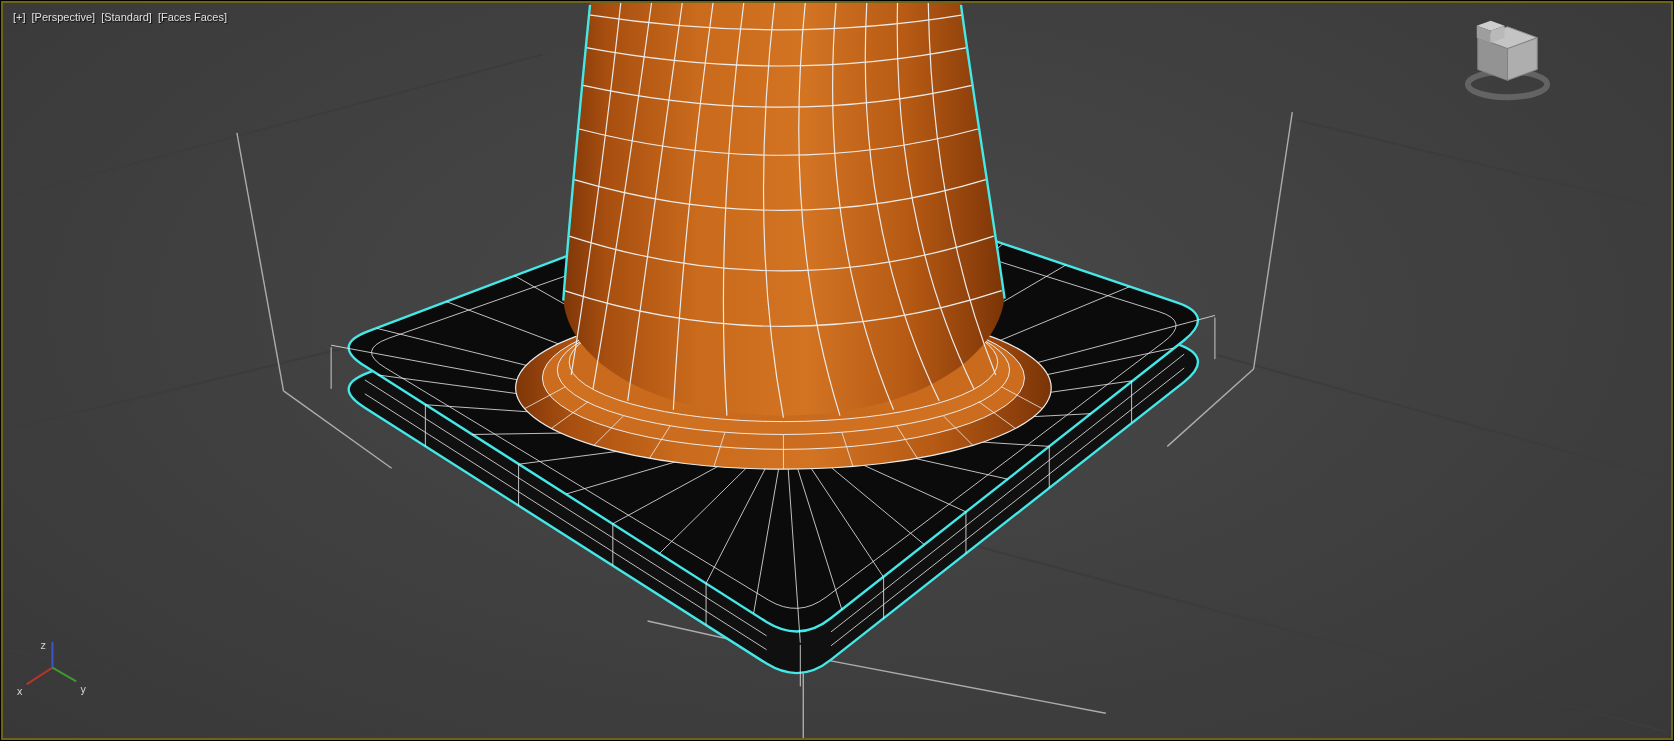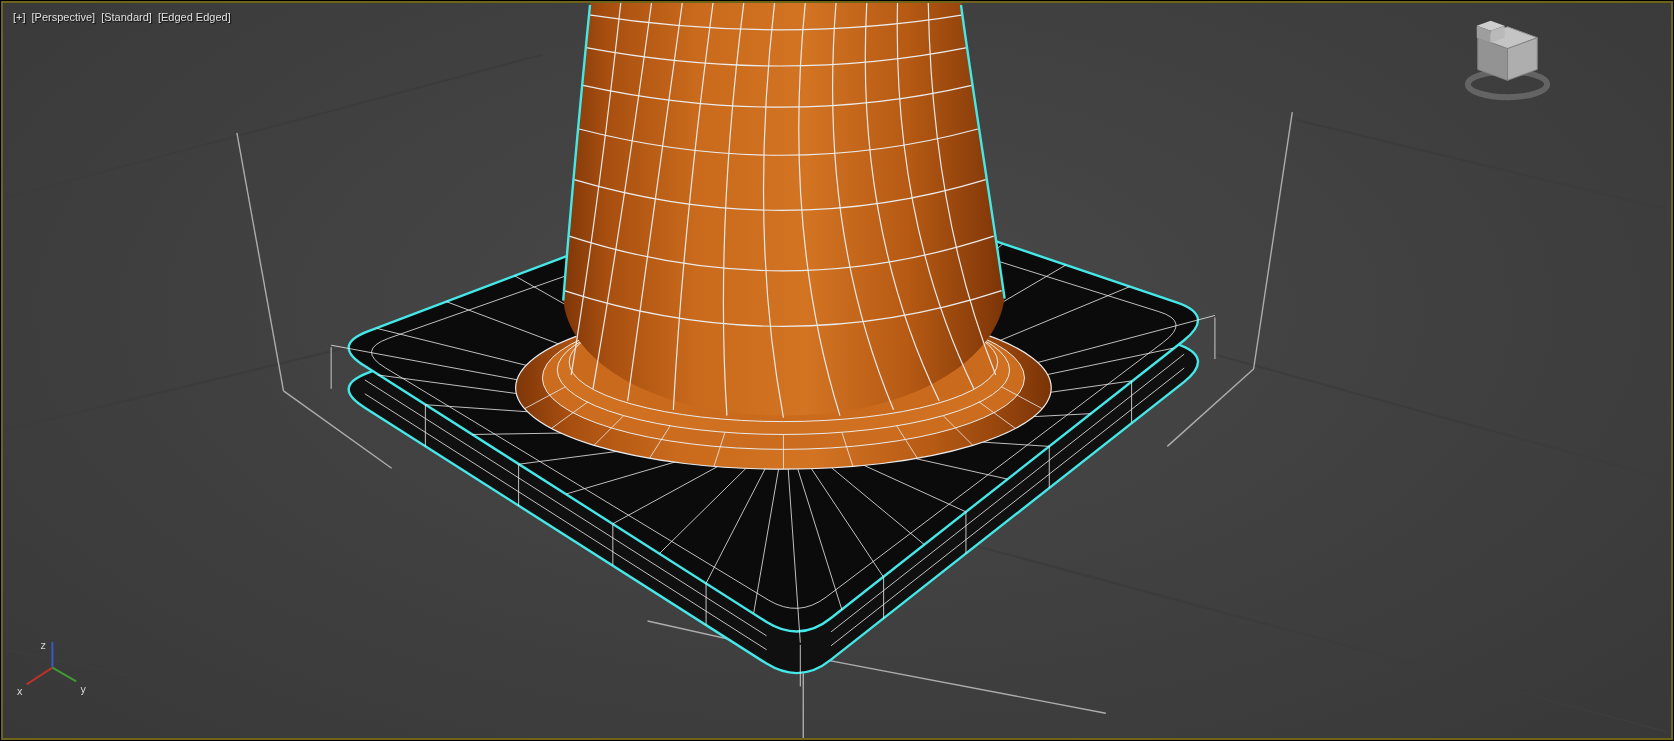--- a/index.html
+++ b/index.html
@@ -34,21 +34,21 @@
 </head>
 <body>
 
 <div class="frame">
   <div class="viewport">
 
     <div class="viewport-label">
       <span>[+]</span>
       <span>[Perspective]</span>
       <span>[Standard]</span>
-      <span>[Edged Edged]</span>
+      <span>[Faces Faces]</span>
     </div>
 
     <svg class="scene" viewBox="0 0 1674 741">
       <defs>
         <linearGradient id="coneGrad" x1="0" y1="0" x2="1" y2="0">
           <stop offset="0" stop-color="#7e3608"></stop>
           <stop offset="0.10" stop-color="#a84f10"></stop>
           <stop offset="0.30" stop-color="#c96a1c"></stop>
           <stop offset="0.55" stop-color="#d37423"></stop>
           <stop offset="0.78" stop-color="#b65a14"></stop>

